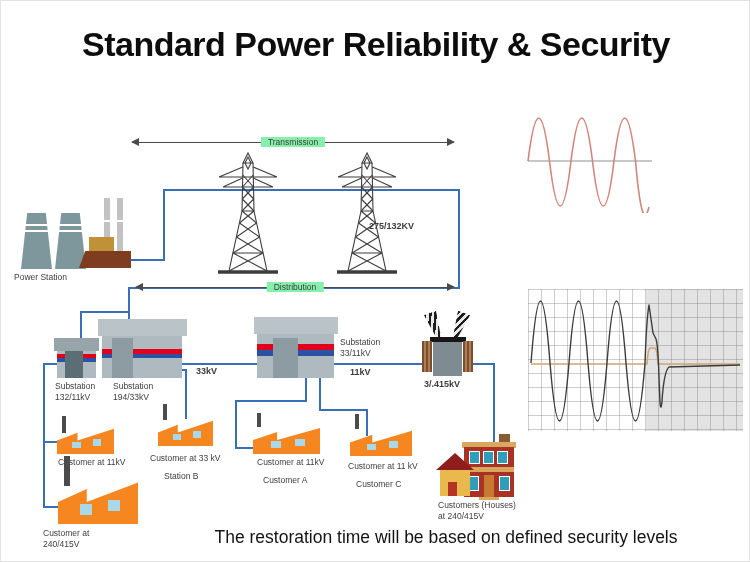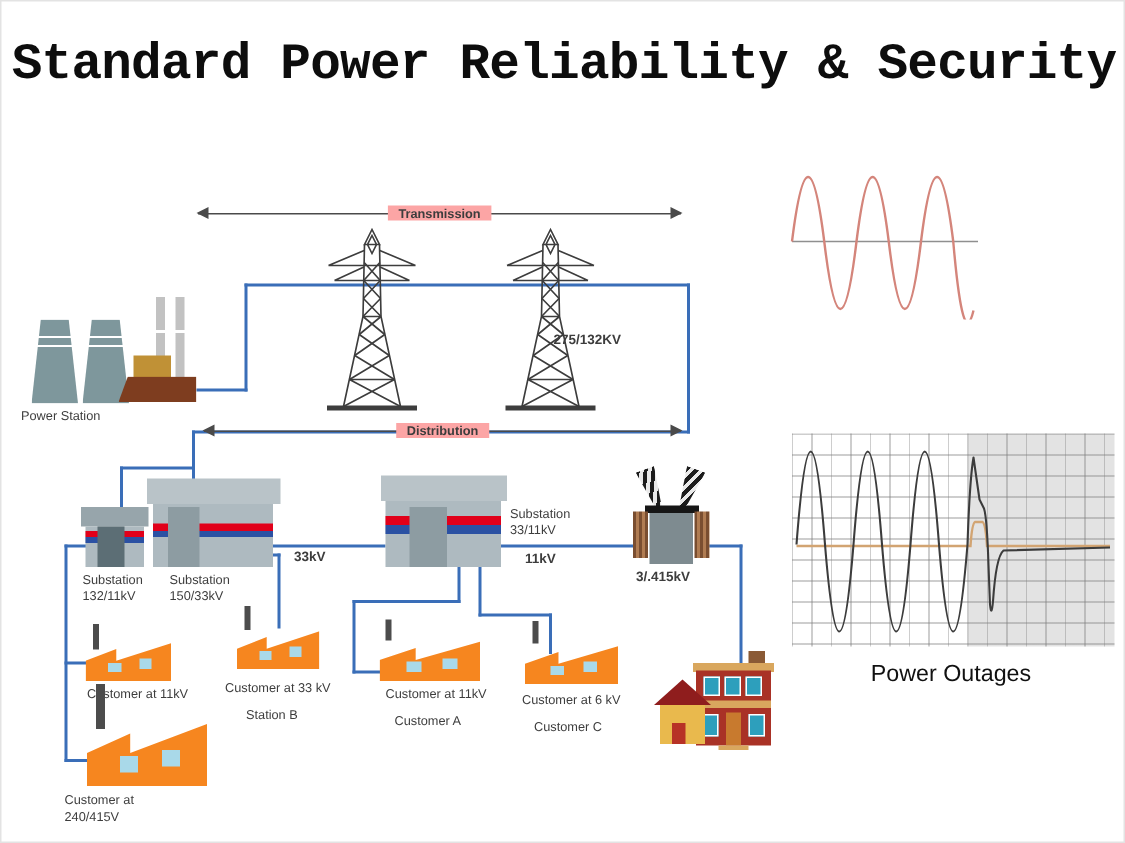--- a/index.html
+++ b/index.html
@@ -1,31 +1,31 @@
 <!DOCTYPE html>
 <html><head>
 <meta charset="utf-8">
 <style>
   html,body{margin:0;padding:0;background:#fff;}
   #slide{position:relative;width:750px;height:562px;background:#fff;overflow:hidden;
          font-family:"Liberation Sans",sans-serif;border:1px solid #e3e3e3;box-sizing:border-box;}
   .abs{position:absolute;}
   #title{position:absolute;left:0;top:24px;width:750px;text-align:center;
-         font-size:34px;font-weight:700;color:#0d0d0d;letter-spacing:-0.5px;font-family:Liberation Mono, monospace;}
+         font-size:34px;font-weight:700;color:#0d0d0d;letter-spacing:-0.5px;}
   .lbl{position:absolute;font-size:8.5px;font-weight:400;color:#3d3d3d;line-height:1.3;white-space:nowrap;}
   .lbl2{position:absolute;font-size:9px;font-weight:700;color:#3d3d3d;white-space:nowrap;}
   .bline{position:absolute;background:#3A6EB8;}
   
   .darrow{position:absolute;border-top:1.4px solid #4a4a4a;}
   .darrow::before{content:"";position:absolute;left:-1px;top:-5px;width:0;height:0;
       border:4px solid transparent;border-right:8px solid #4a4a4a;border-left:0;}
   .darrow::after{content:"";position:absolute;right:-1px;top:-5px;width:0;height:0;
       border:4px solid transparent;border-left:8px solid #4a4a4a;border-right:0;}
-  .alabel{position:absolute;left:50%;top:-1px;transform:translate(-50%,-50%);background:#fca5a5;
-      padding:0 7px;font-size:8.5px;font-weight:700;color:#3d3d3d;white-space:nowrap;}
+  .alabel{position:absolute;left:50%;top:-1px;transform:translate(-50%,-50%);background:#86efac;
+      padding:0 7px;font-size:8.5px;font-weight:400;color:#3d3d3d;white-space:nowrap;}
   
   .ctower{position:absolute;clip-path:polygon(20% 0,80% 0,100% 100%,0 100%);
       background:linear-gradient(#7E979C 0 11px,#fff 11px 12.5px,#7E979C 12.5px 17px,#fff 17px 18.5px,#7E979C 18.5px 100%);}
   .chimney{position:absolute;width:6px;background:linear-gradient(#C2C2C2 0 22px,#fff 22px 24px,#C2C2C2 24px 100%);}
   
   .sub-roof{position:absolute;background:#B9C3C8;}
   .sub-body{position:absolute;background:#AEBAC0;}
   .stripe-r{position:absolute;left:0;width:100%;background:#E1001A;}
   .stripe-b{position:absolute;left:0;width:100%;background:#2B51A3;}
   .sub-door{position:absolute;background:#8D9CA2;}
@@ -152,21 +152,21 @@
 
   <div>
     <div class="sub-roof" style="left:97px;top:318px;width:89px;height:17px"></div>
     <div class="sub-body" style="left:101px;top:335px;width:80px;height:42px">
       <div class="stripe-r" style="top:13px;height:5px"></div>
       <div class="stripe-b" style="top:18px;height:4px"></div>
       <div class="sub-door" style="left:10px;top:2px;width:21px;height:40px"></div>
     </div>
     <div class="lbl" style="left:112px;top:380px">
       <div>Substation</div>
-      <div>150/33kV</div>
+      <div>194/33kV</div>
     </div>
   </div>
 
   <div>
     <div class="sub-roof" style="left:253px;top:316px;width:84px;height:17px"></div>
     <div class="sub-body" style="left:256px;top:333px;width:77px;height:44px">
       <div class="stripe-r" style="top:10px;height:6px"></div>
       <div class="stripe-b" style="top:16px;height:6px"></div>
       <div class="sub-door" style="left:16px;top:4px;width:25px;height:40px"></div>
     </div>
@@ -218,21 +218,21 @@
   <div class="lbl" style="left:256px;top:456px">Customer at 11kV</div>
   <div class="lbl" style="left:262px;top:474px">Customer A</div>
 
   <div class="factory" style="left:349px;top:412px;width:62px;height:43px">
     <div class="fchim" style="left:5px;top:1px;height:15px"></div>
     <div class="fbody" style="left:0;top:15px;width:62px;height:28px">
       <div class="fwin fw1"></div>
       <div class="fwin fw2"></div>
     </div>
   </div>
-  <div class="lbl" style="left:347px;top:460px">Customer at 6 kV</div>
+  <div class="lbl" style="left:347px;top:460px">Customer at 11 kV</div>
   <div class="lbl" style="left:355px;top:478px">Customer C</div>
 
   <div class="factory" style="left:57px;top:454px;width:80px;height:69px">
     <div class="fchim" style="left:6px;top:1px;height:30px;width:6px"></div>
     <div class="fbody" style="left:0;top:23px;width:80px;height:46px">
       <div class="fwin fw1"></div>
       <div class="fwin fw2"></div>
     </div>
   </div>
   <div class="lbl" style="left:42px;top:527px">
@@ -249,31 +249,35 @@
     <div class="abs" style="left:482px;top:450px;width:9px;height:11px;background:#2D9FBC;border:1px solid #fff"></div>
     <div class="abs" style="left:496px;top:450px;width:9px;height:11px;background:#2D9FBC;border:1px solid #fff"></div>
     <div class="abs" style="left:467px;top:475px;width:9px;height:13px;background:#2D9FBC;border:1px solid #fff"></div>
     <div class="abs" style="left:498px;top:475px;width:9px;height:13px;background:#2D9FBC;border:1px solid #fff"></div>
     <div class="abs" style="left:483px;top:474px;width:10px;height:22px;background:#C87A2E"></div>
     <div class="abs" style="left:478px;top:496px;width:20px;height:3px;background:#D9A75E"></div>
     <div class="abs" style="left:435px;top:452px;width:0;height:0;border-left:19px solid transparent;border-right:19px solid transparent;border-bottom:17px solid #8F1D1D"></div>
     <div class="abs" style="left:439px;top:469px;width:30px;height:26px;background:#E9B94D"></div>
     <div class="abs" style="left:447px;top:481px;width:9px;height:14px;background:#B73226"></div>
   </div>
+  <div class="lbl" style="left:437px;top:499px">
+    <div>Customers (Houses)</div>
+    <div>at 240/415V</div>
+  </div>
 
   <svg class="abs" style="left:524px;top:110px" width="140" height="102" viewBox="0 0 140 102">
     <line x1="3" y1="50" x2="127" y2="50" stroke="#8f8f8f" stroke-width="1"></line>
     <path d="M3 50 Q13.75 -36 24.5 50 Q35.25 140 46 50 Q56.75 -36 67.5 50 Q78.25 140 89 50 Q99.75 -36 110.5 50 Q117 125 124 96" fill="none" stroke="#D4857B" stroke-width="1.6"></path>
   </svg>
 
   <div id="outage">
     <div class="shade"></div>
     <div class="grid"></div>
     <svg width="215" height="142" viewBox="0 0 215 142" style="position:absolute;left:0;top:0">
       <path d="M3 75 L119 75 Q120 60 122 59 L127 59 Q129 60 130 75 L212 75" fill="none" stroke="#D2A472" stroke-width="1.6"></path>
       <path d="M3 74 Q12.5 -50 22 74 Q31.5 190 41 74 Q50.5 -50 60 74 Q69.5 190 79 74 Q88.5 -50 98 74 Q107.5 190 117 74
                Q118.5 30 121 16 Q123 30 125 44 L128 50 Q130 56 131 88 L132 114 Q133 123 134 112 Q136 82 141 78 L212 76" fill="none" stroke="#3C3C3C" stroke-width="1.4" stroke-linejoin="round"></path>
     </svg>
   </div>
-  <div class="caption" style="left:533px;top:440px;width:200px;font-size:15.5px">Power Outages</div>
-
+
+  <div id="footer">The restoration time will be based on defined security levels</div>
 
 </div>
 
 </body></html>

